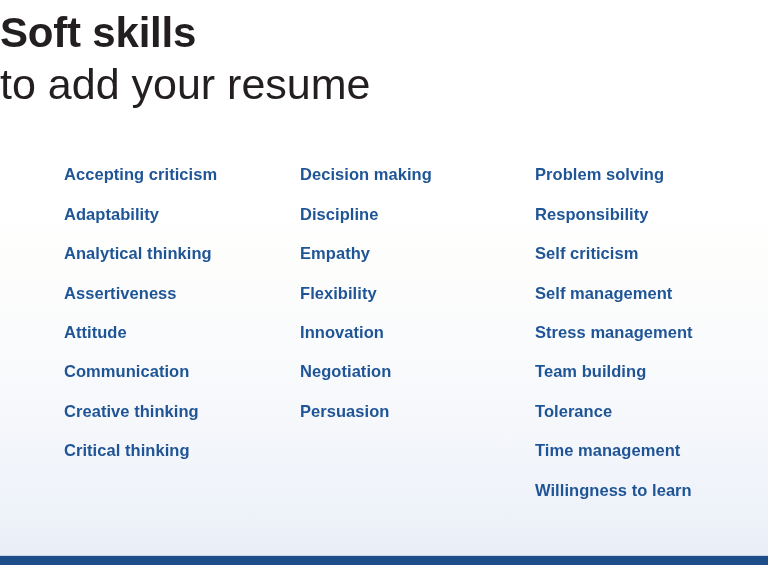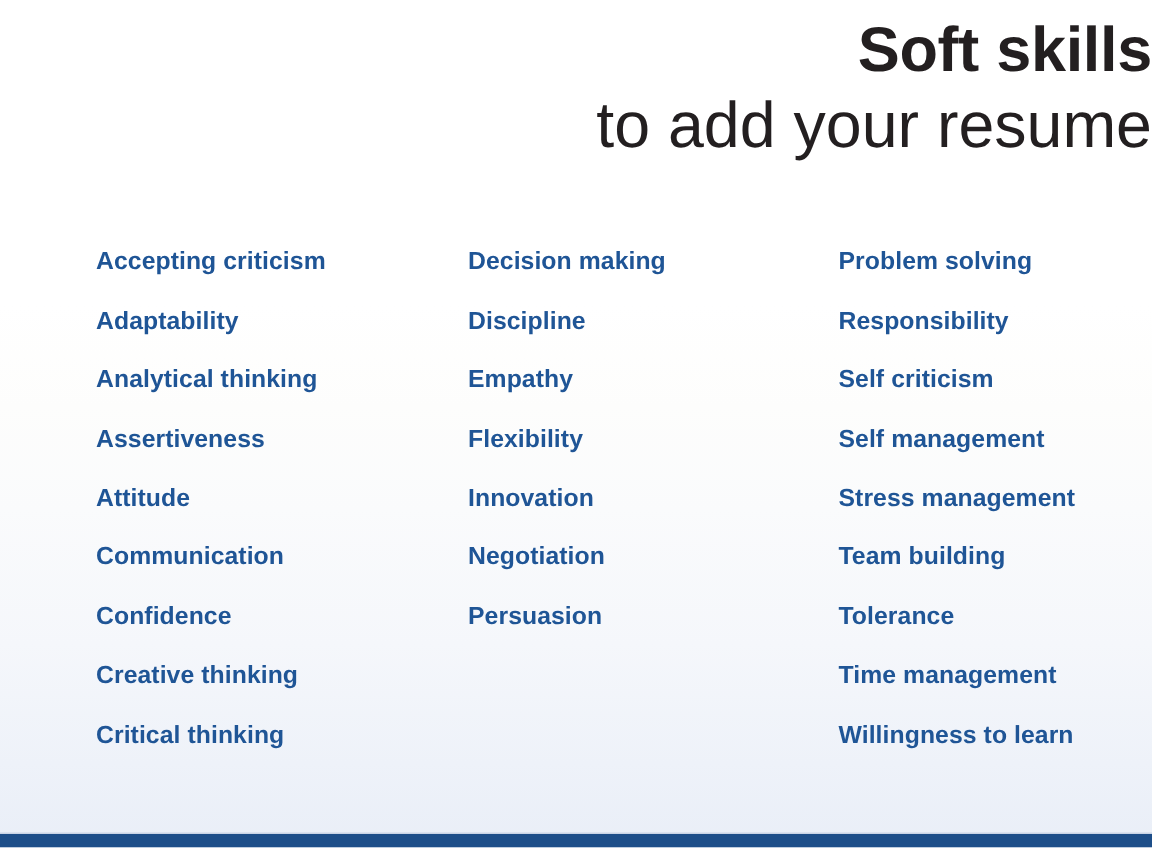--- a/index.html
+++ b/index.html
@@ -30,21 +30,21 @@
         #e9eef7 100%);
     overflow: hidden;
   }
 
   
   .header {
     position: absolute;
     top: 0;
     left: 0;
     width: 768px;
-    text-align: right;
+    text-align: left;
     padding-top: 11px;
   }
   .title {
     font-size: 42px;
     font-weight: 700;
     letter-spacing: -0.2px;
     color: #231f20;
     line-height: 1.07;
     margin: 0;
     white-space: nowrap;
@@ -60,21 +60,21 @@
   }
 
   
   .skills-grid {
     position: absolute;
     top: 155px;
     left: 64px;
     width: 660px;
     display: grid;
     grid-template-columns: 236px 235px 189px;
-    column-gap: 12px;
+    column-gap: 0;
   }
   .skill-column {
     display: flex;
     flex-direction: column;
   }
   .skill-item {
     font-size: 16.5px;
     font-weight: 700;
     color: #1f5596;
     line-height: 1;
@@ -115,21 +115,20 @@
 
   <div class="skills-grid">
 
     <div class="skill-column">
       <div class="skill-item">Accepting criticism</div>
       <div class="skill-item">Adaptability</div>
       <div class="skill-item">Analytical thinking</div>
       <div class="skill-item">Assertiveness</div>
       <div class="skill-item">Attitude</div>
       <div class="skill-item">Communication</div>
-      <div class="skill-item">Confidence</div>
       <div class="skill-item">Creative thinking</div>
       <div class="skill-item">Critical thinking</div>
     </div>
 
     <div class="skill-column">
       <div class="skill-item">Decision making</div>
       <div class="skill-item">Discipline</div>
       <div class="skill-item">Empathy</div>
       <div class="skill-item">Flexibility</div>
       <div class="skill-item">Innovation</div>

